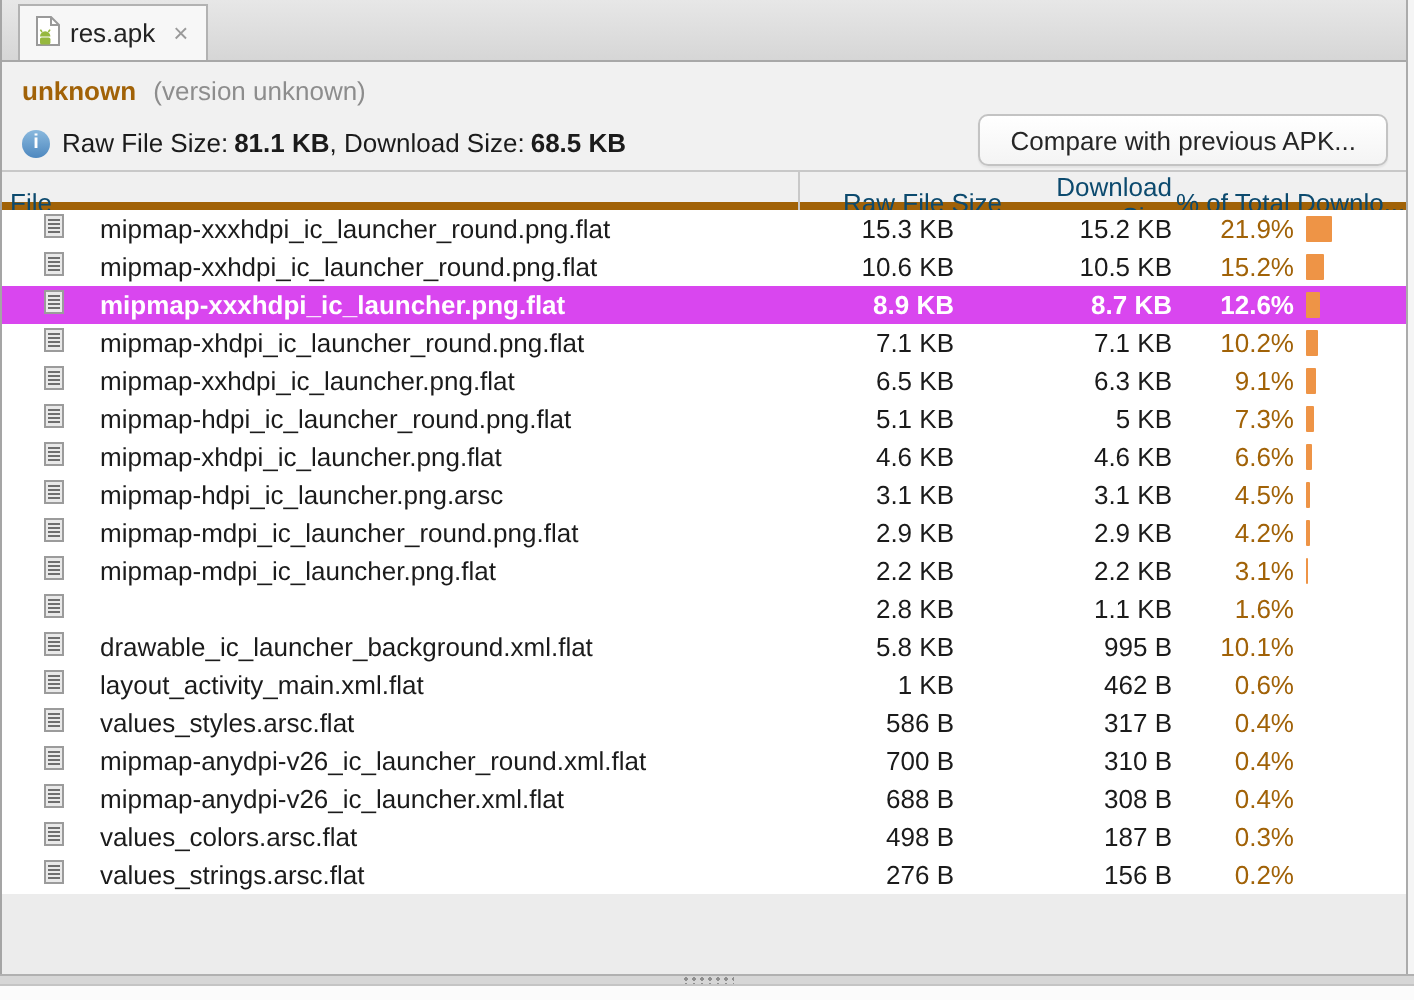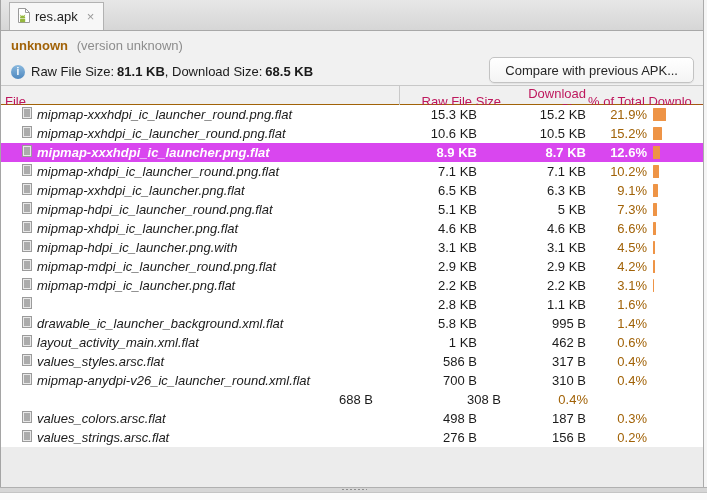--- a/index.html
+++ b/index.html
@@ -74,45 +74,45 @@
     box-shadow:0 1px 1px rgba(0,0,0,0.06);
     font-family:"Liberation Sans", sans-serif;
     font-size:13px; color:#262626;
     cursor:pointer;
   }
 
   
   .colheader {
     height:19px; flex:0 0 19px;
     background:#f0f0f0;
-    border-bottom:1px solid #a16207;
+    border-bottom:4px solid #a16207;
     display:grid;
     grid-template-columns:1fr 104px 85px 115px;
     align-items:center;
-    color:#be185d;
+    color:#0c4a6e;
   }
   .colheader .ch-file { padding-left:4px; }
   .colheader .ch-raw {
     text-align:right; padding-right:2px;
     border-left:1px solid #c9c9c9; height:100%;
     display:flex; align-items:center; justify-content:flex-end;
   }
   .colheader .ch-dl { text-align:right; padding-right:2px; }
   .colheader .ch-pct { white-space:nowrap; overflow:hidden;text-decoration:underline; }
 
   
   .tbody { flex:0 0 auto; background:#fff; }
   .row {
     display:grid;
     grid-template-columns:1fr 104px 85px 59px 56px;
     height:19px; align-items:center;
     background:#fff;
     cursor:default;
   }
-  .cell-file { display:flex; align-items:center; padding-left:21px; gap:5px; overflow:hidden; white-space:nowrap;font-style:italic; }
+  .cell-file { display:flex; align-items:center; padding-left:21px; gap:18px; overflow:hidden; white-space:nowrap; }
   .cell-file svg { flex:0 0 auto; }
   .cell-raw { text-align:right; padding-right:26px; }
   .cell-dl  { text-align:right; padding-right:2px; }
   .cell-pct { text-align:right; color:#a16207; }
   .cell-bar { padding-left:6px; }
   .cell-bar i { display:block; height:13px; border-radius:0.5px; }
 
   .row.selected { background:#1d58c4; }
   .row.selected .fname,
   .row.selected .cell-raw,
@@ -341,21 +341,21 @@
               <svg width="10" height="12" viewBox="0 0 10 12">
                 <rect x="0.5" y="0.5" width="9" height="11" fill="#e9e9e9" stroke="#9b9b9b"></rect>
                 <g stroke="#6e6e6e" stroke-width="1">
                   <line x1="2" y1="3" x2="8" y2="3"></line>
                   <line x1="2" y1="5" x2="8" y2="5"></line>
                   <line x1="2" y1="7" x2="8" y2="7"></line>
                   <line x1="2" y1="9" x2="8" y2="9"></line>
                 </g>
               </svg>
             </span>
-            <span class="fname">mipmap-hdpi_ic_launcher.png.with</span>
+            <span class="fname">mipmap-hdpi_ic_launcher.png.arsc</span>
           </div>
           <div class="cell-raw">3.1 KB</div>
           <div class="cell-dl">3.1 KB</div>
           <div class="cell-pct">4.5%</div>
           <div class="cell-bar">
               <i style="width: 2px; background: rgb(238, 148, 70);"></i>
             </div>
         </div>
           <div class="row">
           <div class="cell-file">
@@ -430,21 +430,21 @@
                   <line x1="2" y1="5" x2="8" y2="5"></line>
                   <line x1="2" y1="7" x2="8" y2="7"></line>
                   <line x1="2" y1="9" x2="8" y2="9"></line>
                 </g>
               </svg>
             </span>
             <span class="fname">drawable_ic_launcher_background.xml.flat</span>
           </div>
           <div class="cell-raw">5.8 KB</div>
           <div class="cell-dl">995 B</div>
-          <div class="cell-pct">1.4%</div>
+          <div class="cell-pct">10.1%</div>
           <div class="cell-bar"></div>
         </div>
           <div class="row">
           <div class="cell-file">
             <span>
               <svg width="10" height="12" viewBox="0 0 10 12">
                 <rect x="0.5" y="0.5" width="9" height="11" fill="#e9e9e9" stroke="#9b9b9b"></rect>
                 <g stroke="#6e6e6e" stroke-width="1">
                   <line x1="2" y1="3" x2="8" y2="3"></line>
                   <line x1="2" y1="5" x2="8" y2="5"></line>
@@ -494,20 +494,34 @@
               </svg>
             </span>
             <span class="fname">mipmap-anydpi-v26_ic_launcher_round.xml.flat</span>
           </div>
           <div class="cell-raw">700 B</div>
           <div class="cell-dl">310 B</div>
           <div class="cell-pct">0.4%</div>
           <div class="cell-bar"></div>
         </div>
           <div class="row">
+          <div class="cell-file">
+            <span>
+              <svg width="10" height="12" viewBox="0 0 10 12">
+                <rect x="0.5" y="0.5" width="9" height="11" fill="#e9e9e9" stroke="#9b9b9b"></rect>
+                <g stroke="#6e6e6e" stroke-width="1">
+                  <line x1="2" y1="3" x2="8" y2="3"></line>
+                  <line x1="2" y1="5" x2="8" y2="5"></line>
+                  <line x1="2" y1="7" x2="8" y2="7"></line>
+                  <line x1="2" y1="9" x2="8" y2="9"></line>
+                </g>
+              </svg>
+            </span>
+            <span class="fname">mipmap-anydpi-v26_ic_launcher.xml.flat</span>
+          </div>
           <div class="cell-raw">688 B</div>
           <div class="cell-dl">308 B</div>
           <div class="cell-pct">0.4%</div>
           <div class="cell-bar"></div>
         </div>
           <div class="row">
           <div class="cell-file">
             <span>
               <svg width="10" height="12" viewBox="0 0 10 12">
                 <rect x="0.5" y="0.5" width="9" height="11" fill="#e9e9e9" stroke="#9b9b9b"></rect>

